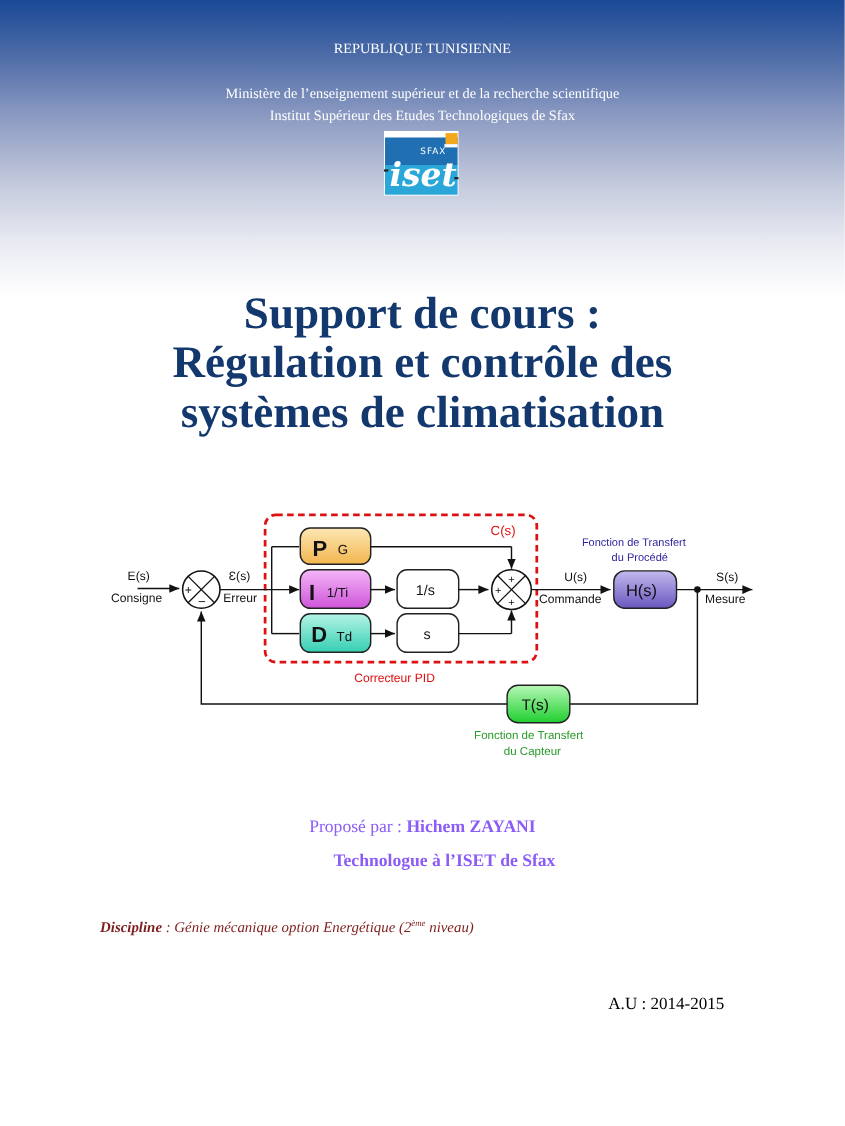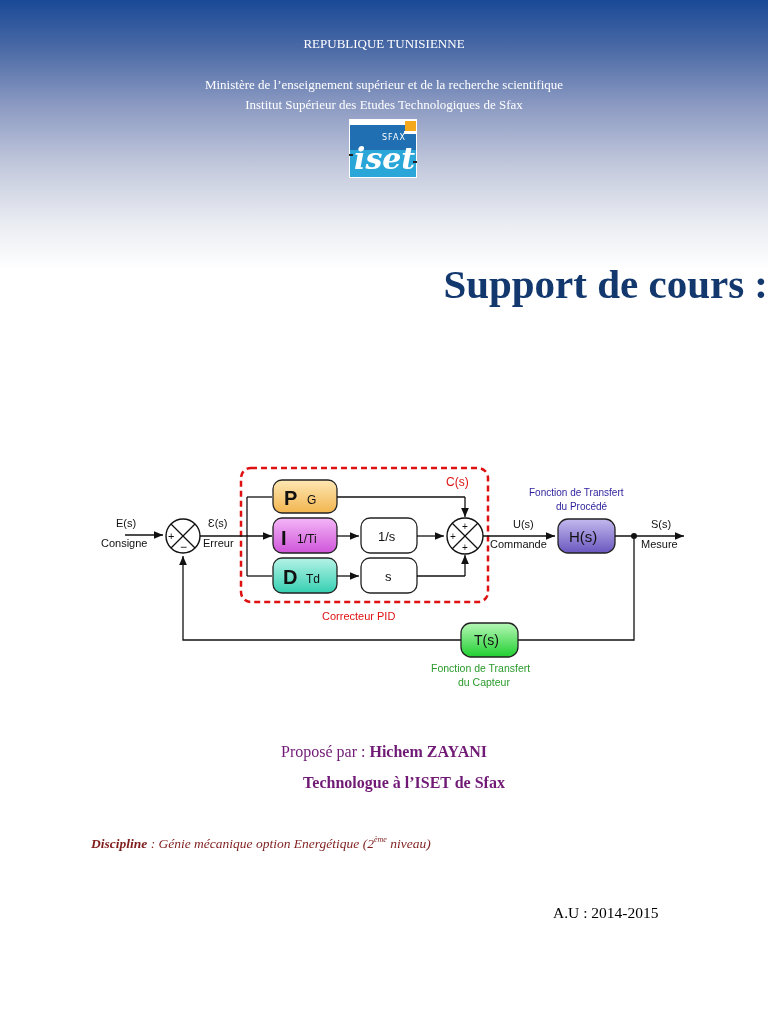--- a/index.html
+++ b/index.html
@@ -2,24 +2,24 @@
 <html><head>
 <meta charset="utf-8">
 <style>
   html, body { margin:0; padding:0; }
   body { width:768px; height:1024px; position:relative; overflow:hidden; background:#ffffff;
          font-family:"Liberation Serif", serif; }
   .bg { position:absolute; left:0; top:0; width:768px; height:270px;
         background:linear-gradient(to bottom, #1a4996 0%, #4b6aa6 18%, #8e9cc3 40%, #c4cadd 62%, #e9ebf2 82%, #ffffff 100%); }
   .hdr { position:absolute; left:0; width:768px; text-align:center; color:#ffffff; font-weight:normal; font-size:13px; }
   .logo { position:absolute; left:349px; top:119px; width:68px; height:59px; }
-  .title { position:absolute; left:0; top:262px; width:768px; text-align:right; color:#13386e;
+  .title { position:absolute; left:0; top:262px; width:768px; text-align:center; color:#13386e;
            font-weight:bold; font-size:41px; line-height:45px; }
   .diagram { position:absolute; left:95px; top:460px; width:600px; height:240px; }
-  .author { position:absolute; left:0; width:768px; text-align:center; font-size:16px; color:#701a75; }
+  .author { position:absolute; left:0; width:768px; text-align:center; font-size:16px; color:#8b5cf6; }
   .author b { font-weight:bold; }
   .discipline { position:absolute; left:91px; top:835px; font-size:13.5px; font-style:italic; color:#7f1d1d; }
   .discipline sup { font-size:8px; }
   .au { position:absolute; left:553px; top:904px; font-size:15.5px; color:#000000; }
 </style>
 </head>
 <body>
 
 <div class="bg"></div>
 
@@ -34,20 +34,22 @@
   <rect x="56" y="2" width="11" height="10" fill="#f4a81c"></rect>
   <rect x="55" y="12" width="12" height="3" fill="#ffffff"></rect>
   <text x="33" y="21" font-family="DejaVu Sans, sans-serif" font-size="8" fill="#ffffff" letter-spacing="1">SFAX</text>
   <text x="5" y="50" font-family="DejaVu Serif, serif" font-style="italic" font-weight="bold" font-size="30" fill="#ffffff">iset</text>
   <rect x="0" y="35" width="4" height="2" fill="#222"></rect>
   <rect x="64" y="42" width="4" height="2" fill="#222"></rect>
 </svg>
 
 <div class="title">
   <div>Support de cours :</div>
+  <div>Régulation et contrôle des</div>
+  <div>systèmes de climatisation</div>
 </div>
 
 <svg class="diagram" viewBox="95 460 600 240" font-family="Liberation Sans, sans-serif">
   <defs>
     <marker id="arr" markerWidth="8" markerHeight="8" refX="7" refY="4" orient="auto">
       <path d="M0,1 L7,4 L0,7 Z" fill="#111"></path>
     </marker>
     <linearGradient id="gP" x1="0" y1="0" x2="0" y2="1">
         <stop offset="0" stop-color="#fde7b4"></stop>
         <stop offset="1" stop-color="#f2b54e"></stop>

